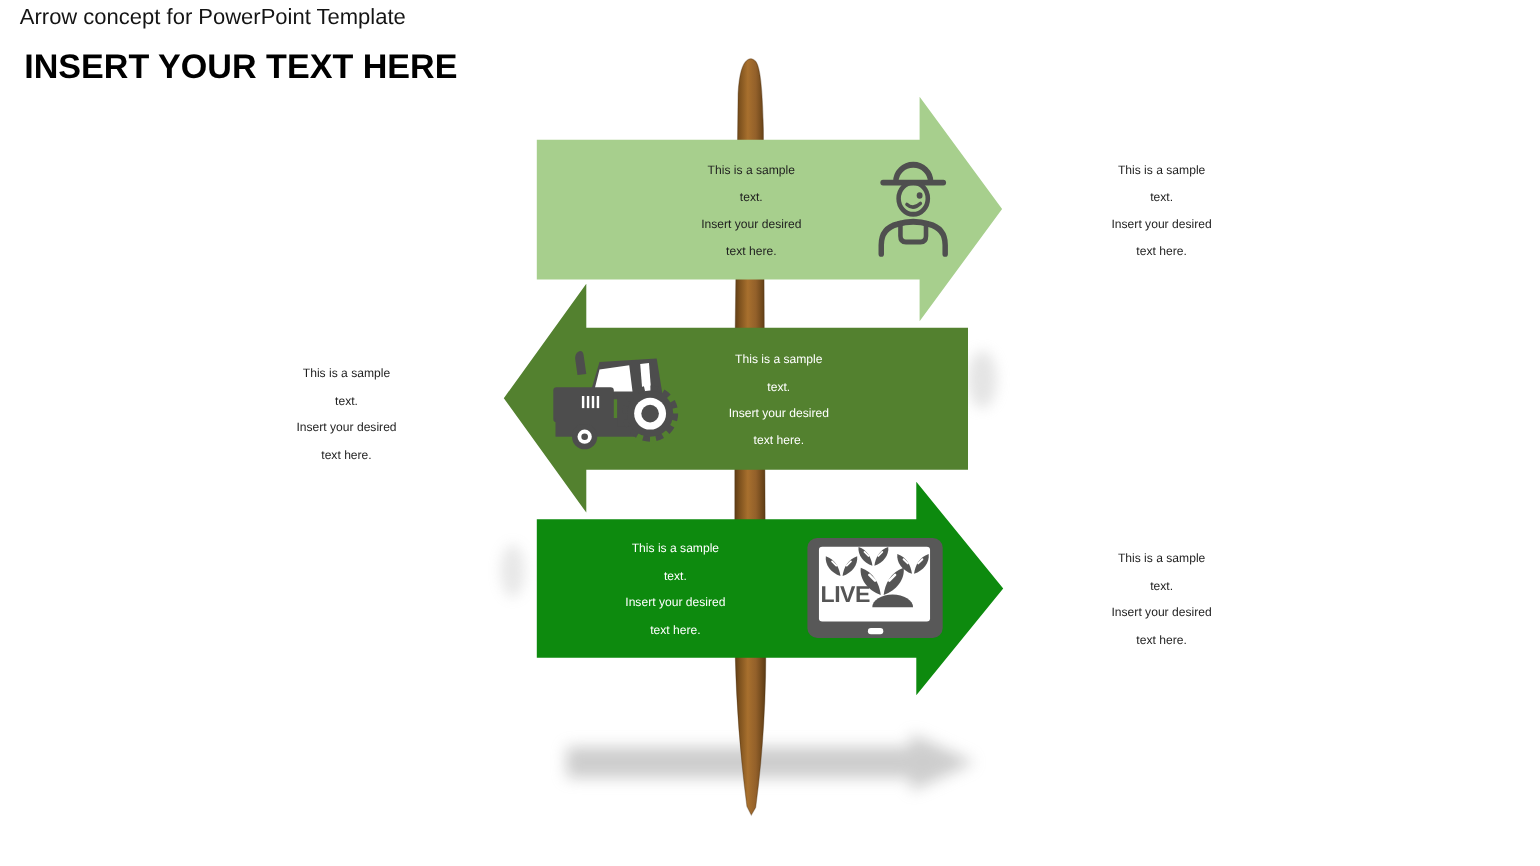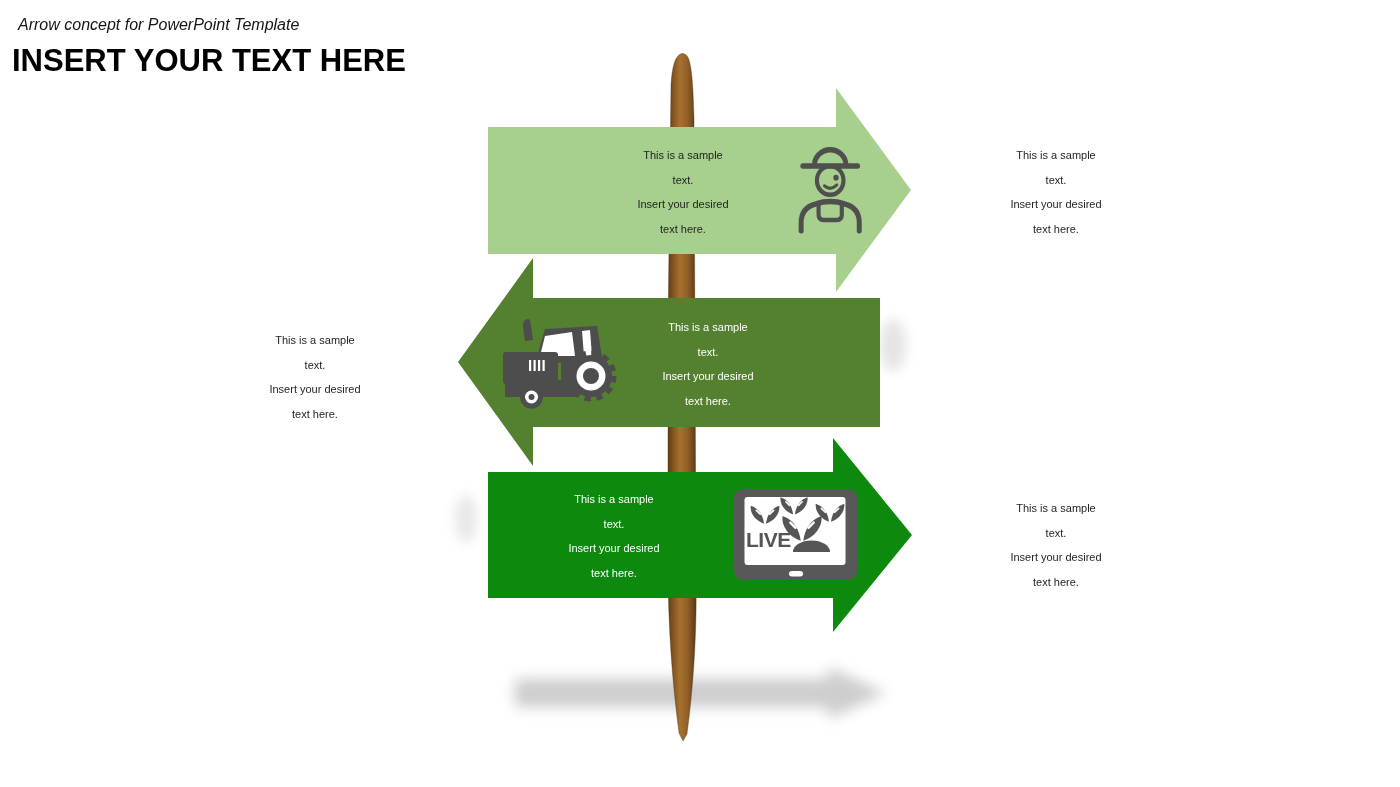--- a/index.html
+++ b/index.html
@@ -1,19 +1,19 @@
 <!DOCTYPE html>
 <html><head>
 <meta charset="utf-8">
 <style>
   html,body{margin:0;padding:0;background:#fff;}
   .slide{position:relative;width:1400px;height:787px;background:#ffffff;overflow:hidden;
          font-family:"Liberation Sans",sans-serif;}
-  .slide-title{position:absolute;left:18px;top:16px;font-size:16px;color:#141414;font-style:italic;}
-  .slide-heading{position:absolute;left:12px;top:43px;font-size:31px;font-weight:bold;color:#000;}
+  .slide-title{position:absolute;left:18px;top:5px;font-size:20px;color:#141414;}
+  .slide-heading{position:absolute;left:22px;top:43px;font-size:31px;font-weight:bold;color:#000;}
   .art{position:absolute;left:0;top:0;}
   .tblock{position:absolute;text-align:center;font-size:11px;line-height:24.5px;color:#1f1f1f;}
   .tblock.white{color:#ffffff;}
   svg text{font-family:"Liberation Sans",sans-serif;}
 </style>
 </head>
 <body>
 
 <div class="slide">
 

